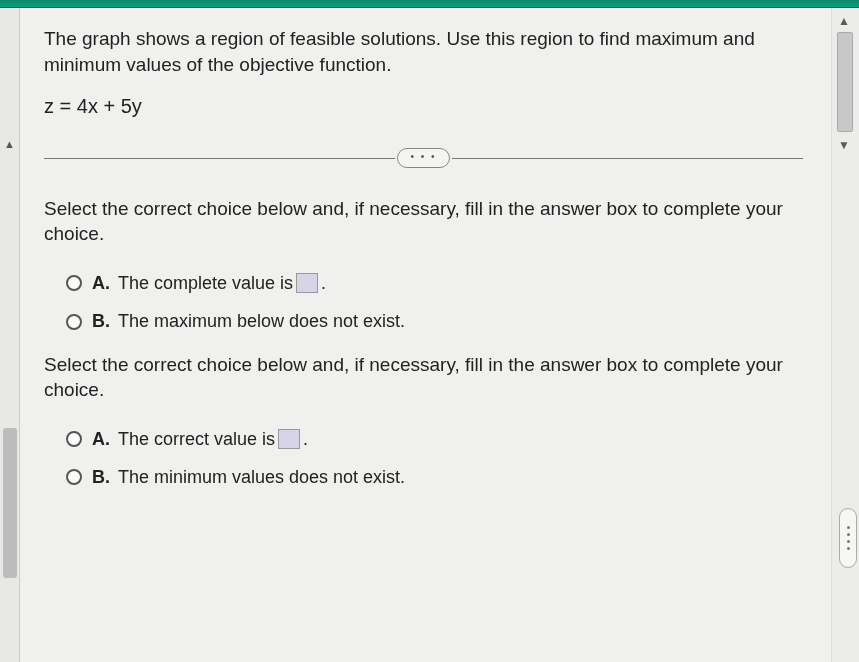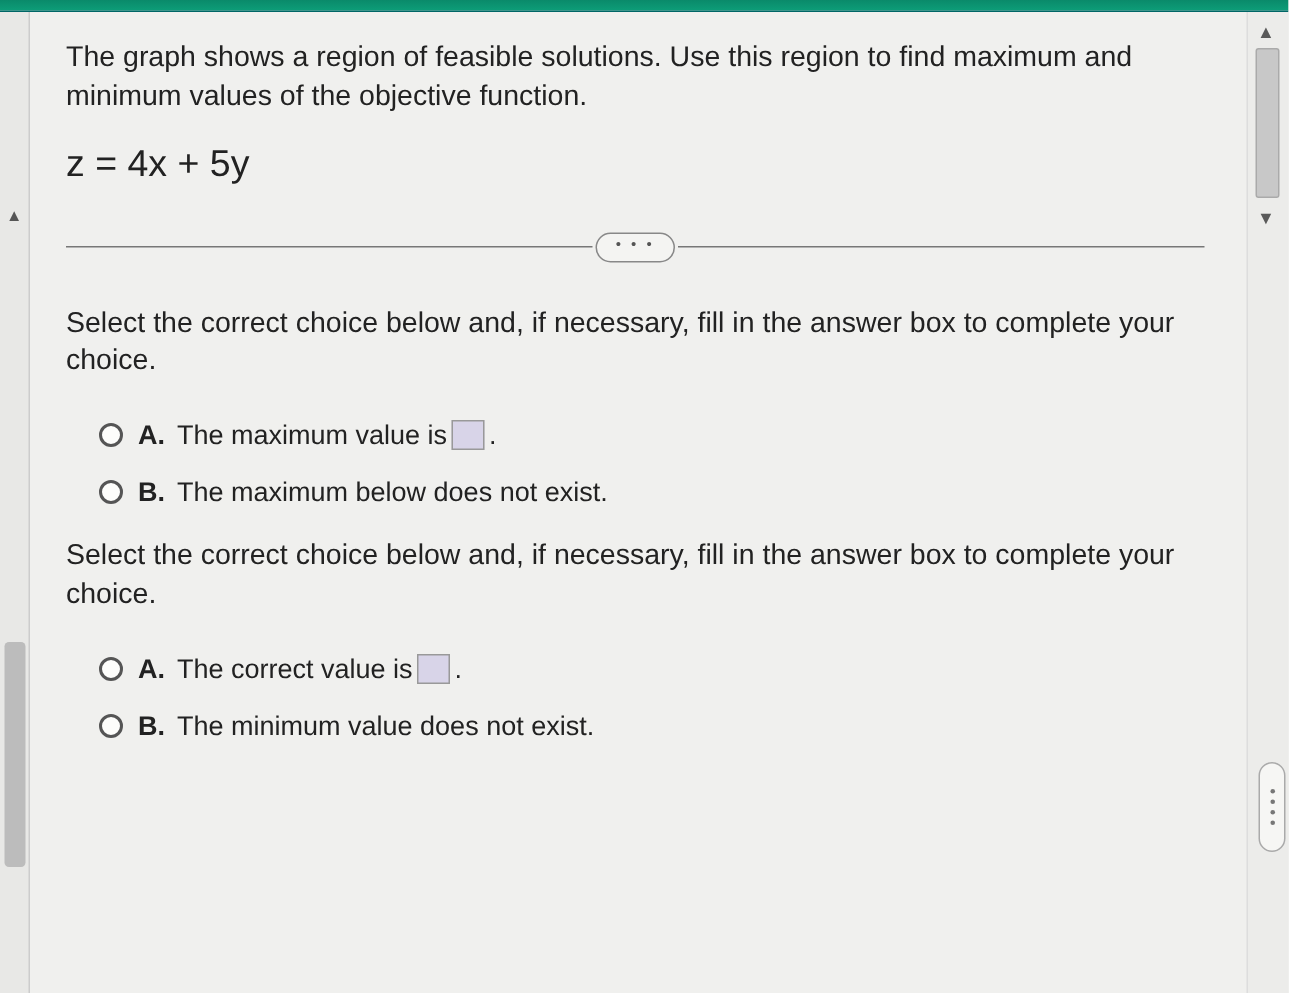--- a/index.html
+++ b/index.html
@@ -46,21 +46,21 @@
   }
   .main {
     flex: 1;
     padding: 18px 28px 18px 24px;
     color: #222;
     font-size: 19px;
     line-height: 1.35;
     position: relative;
   }
   .problem-text { margin-bottom: 14px; }
-  .equation { margin: 16px 0 28px 0; font-size: 25px; }
+  .equation { margin: 16px 0 28px 0; font-size: 20px; }
   .divider-row {
     display: flex;
     align-items: center;
     margin: 10px 0 28px 0;
   }
   .divider-line {
     flex: 1;
     height: 1px;
     background: #777;
   }
@@ -165,21 +165,21 @@
       <div class="divider-line"></div>
       <div class="divider-pill">• • •</div>
       <div class="divider-line"></div>
     </div>
 
     <div class="prompt">Select the correct choice below and, if necessary, fill in the answer box to complete your choice.</div>
 
     <div class="choice-row">
       <div class="radio"></div>
       <span class="choice-label">A.</span>
-      <span>The maximum value is </span>
+      <span>The complete value is </span>
       <span class="answer-box"></span>
       <span>.</span>
     </div>
 
     <div class="choice-row">
       <div class="radio"></div>
       <span class="choice-label">B.</span>
       <span>The maximum below does not exist.</span>
     </div>
 
@@ -189,21 +189,21 @@
       <div class="radio"></div>
       <span class="choice-label">A.</span>
       <span>The correct value is </span>
       <span class="answer-box"></span>
       <span>.</span>
     </div>
 
     <div class="choice-row">
       <div class="radio"></div>
       <span class="choice-label">B.</span>
-      <span>The minimum value does not exist.</span>
+      <span>The minimum values does not exist.</span>
     </div>
 
   </div>
 
   <div class="right-rail">
     <div class="sb-arrow sb-up">▲</div>
     <div class="sb-thumb"></div>
     <div class="sb-arrow sb-down">▼</div>
     <div class="dots-pill">
       <span></span>

